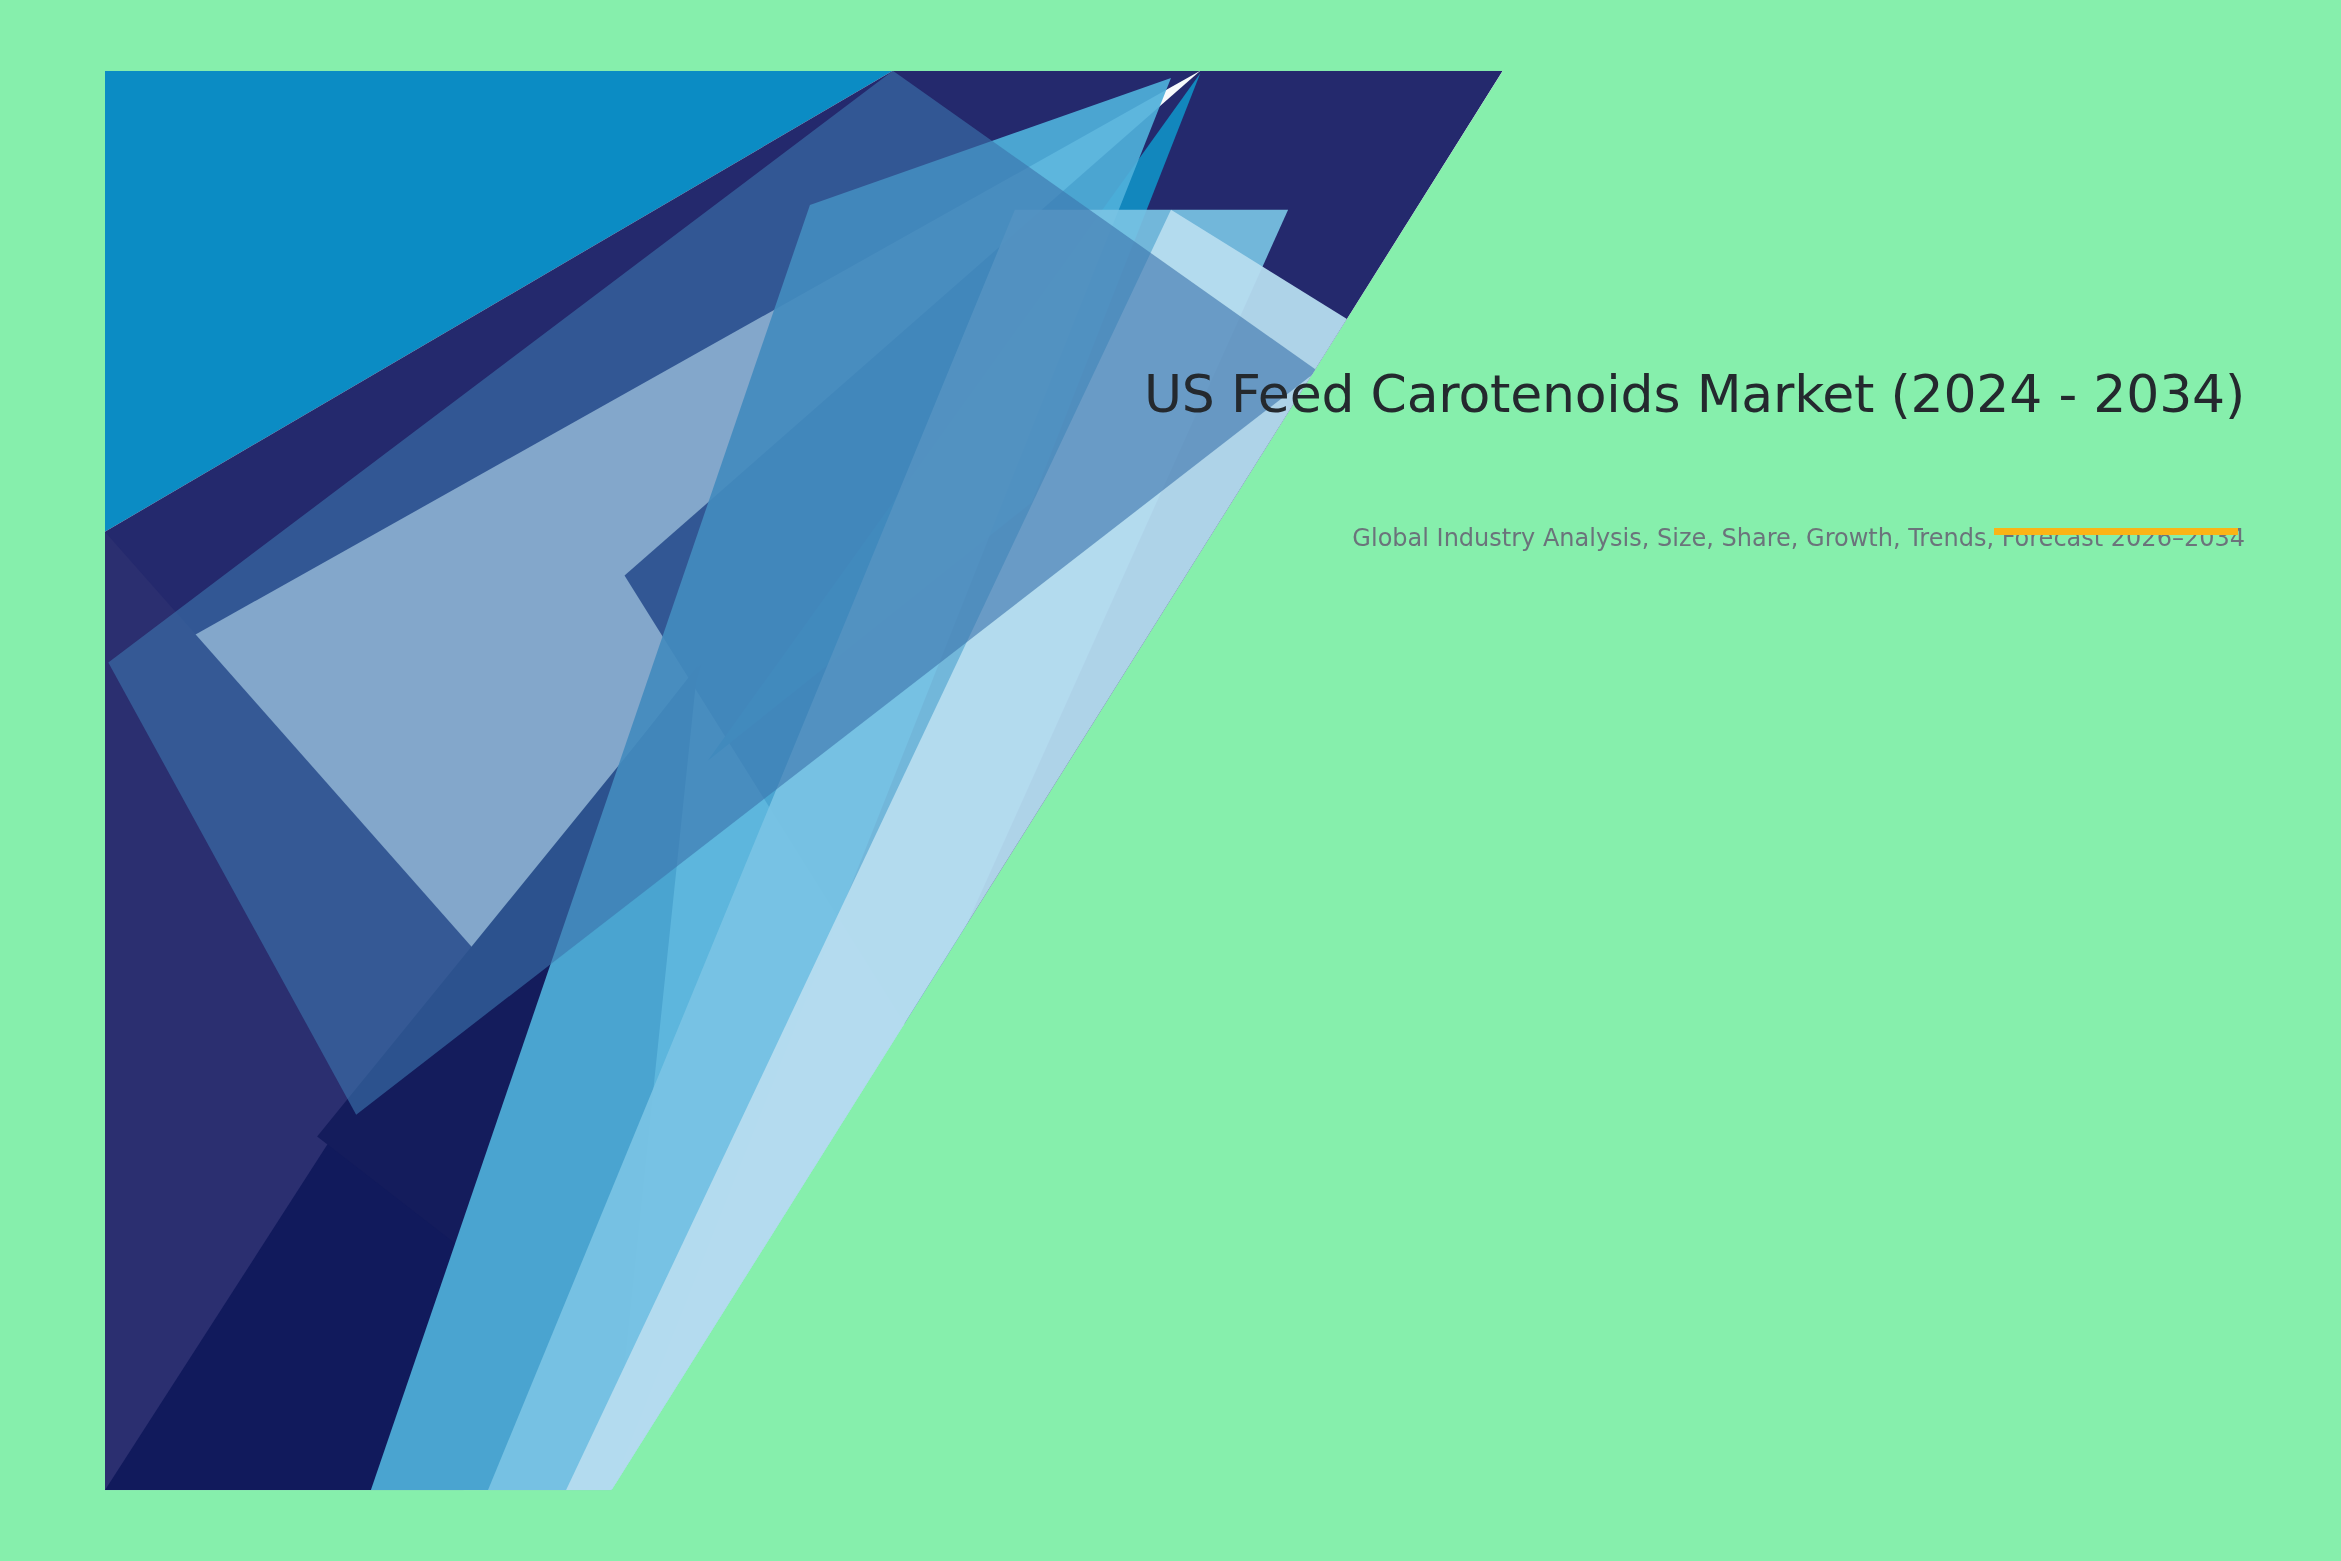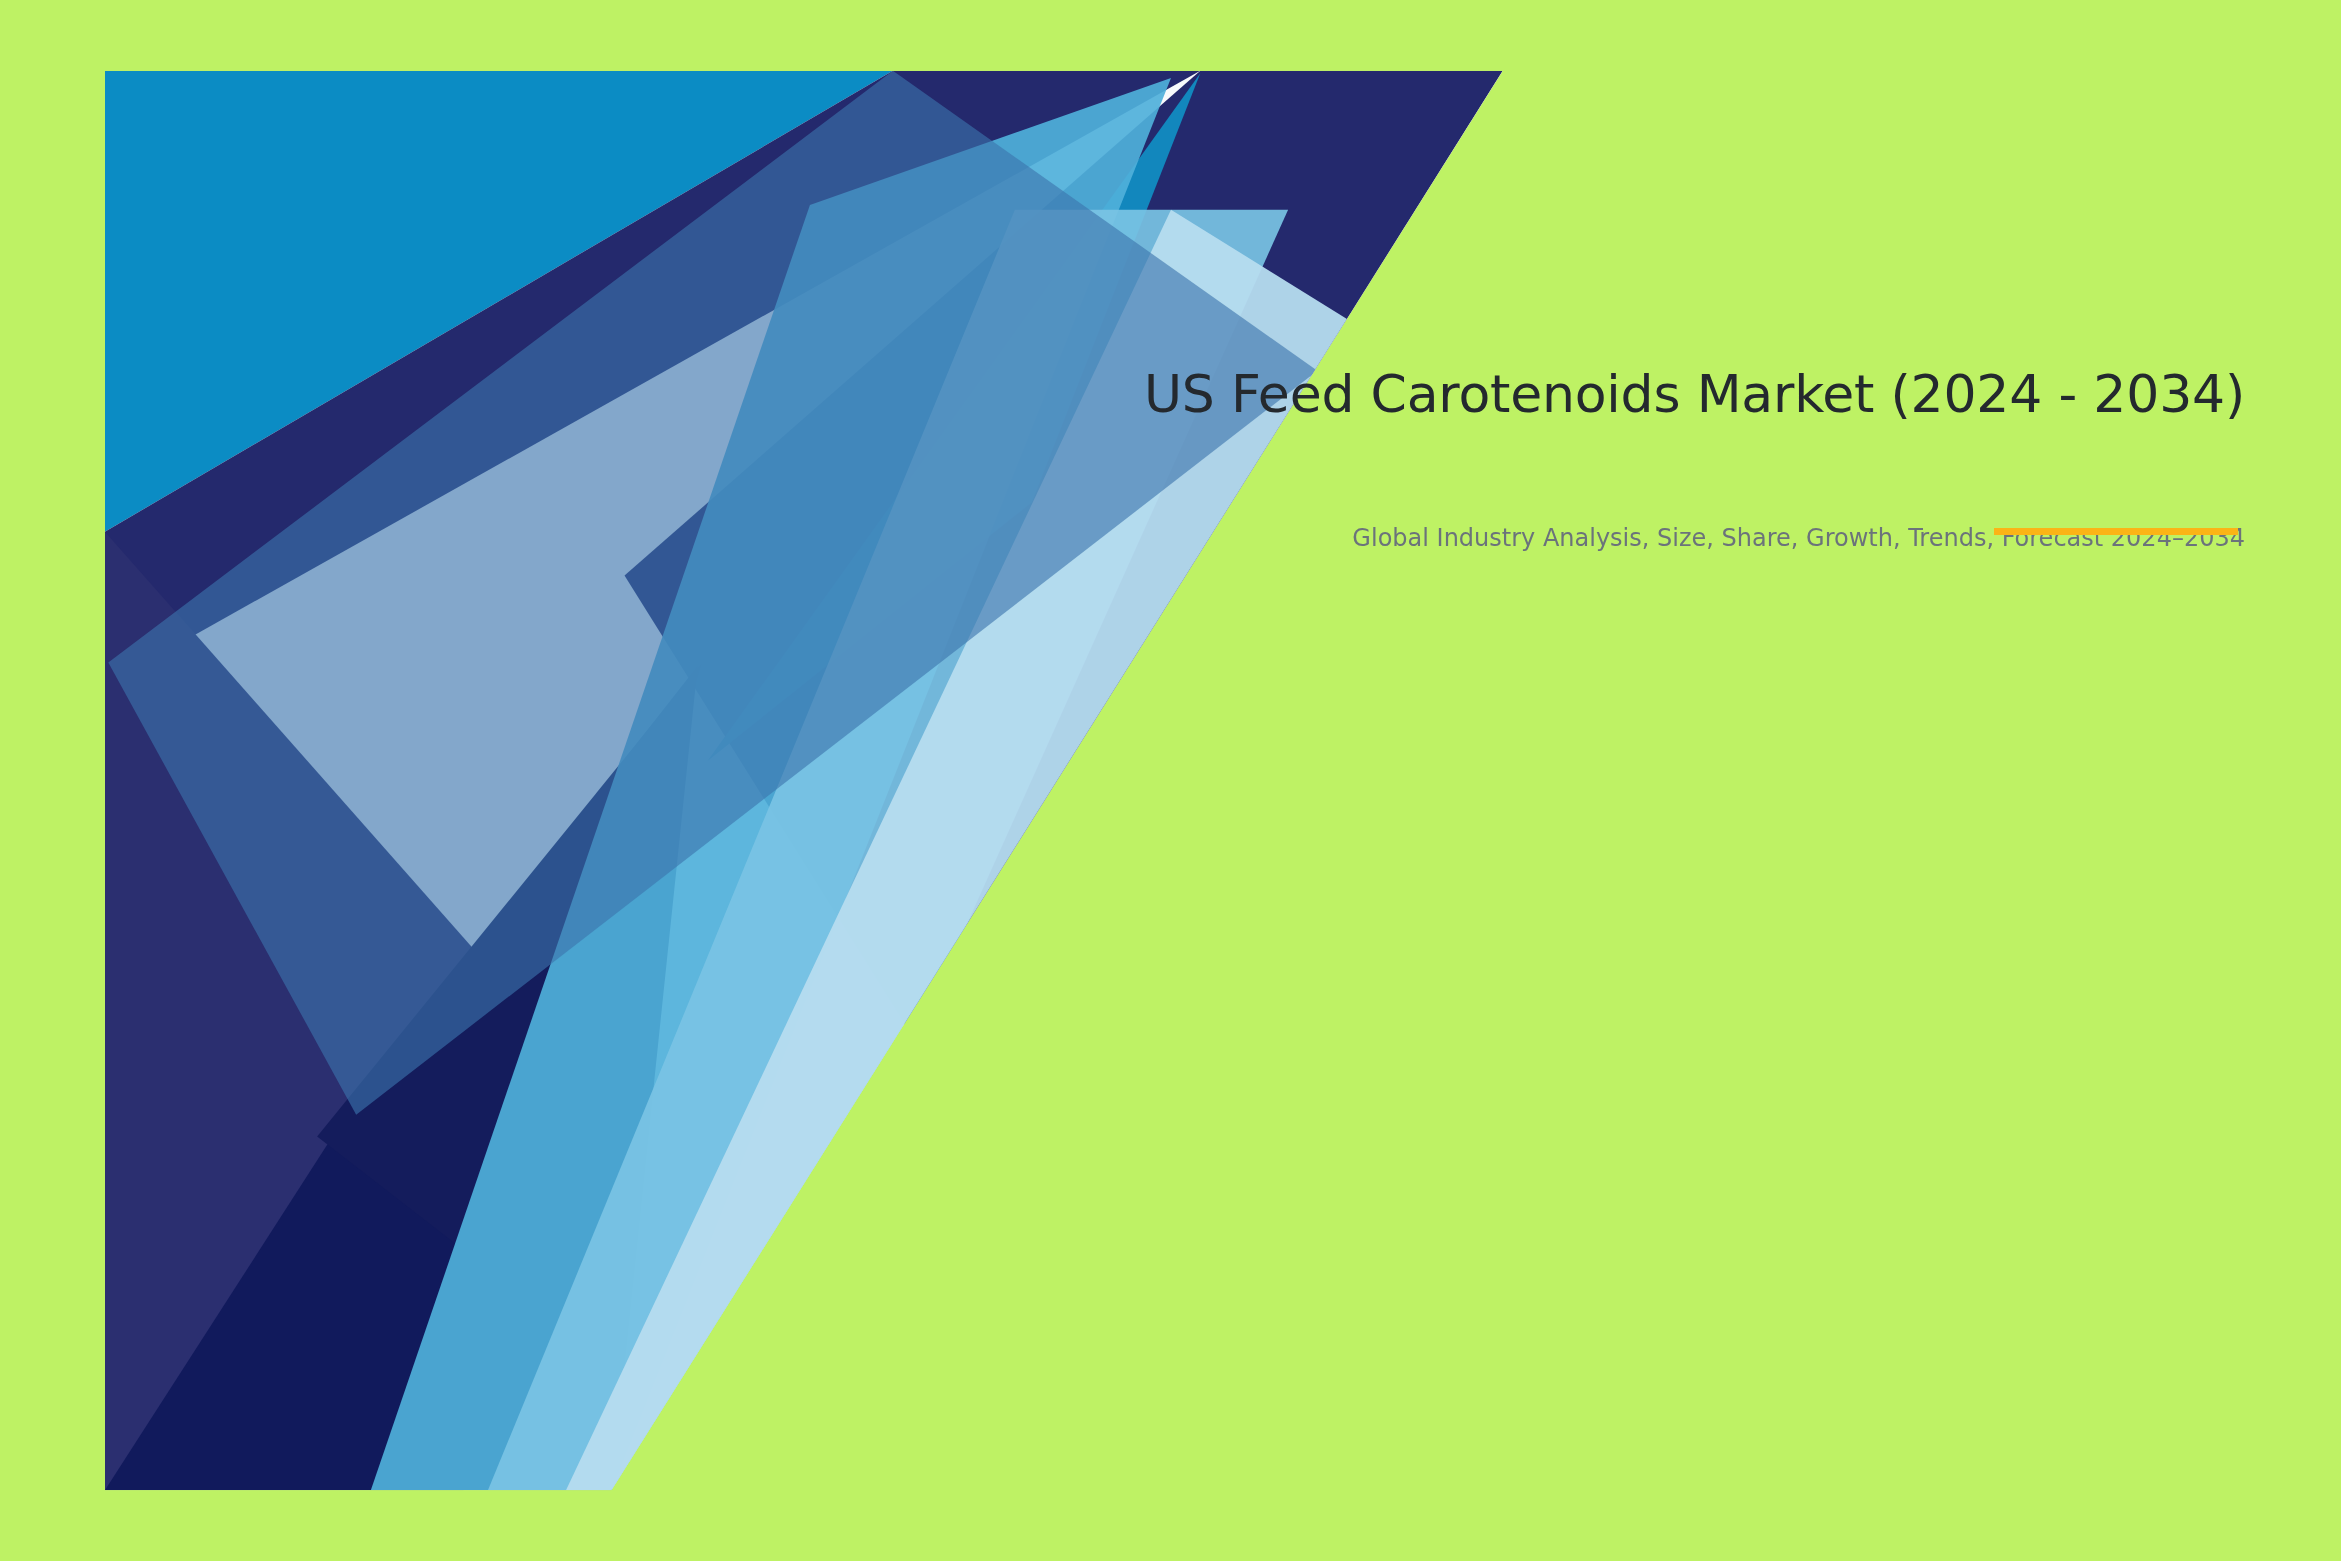--- a/index.html
+++ b/index.html
@@ -12,21 +12,21 @@
   body {
     background: #f7f9fb;
     font-family: "DejaVu Sans", "Liberation Sans", sans-serif;
     position: relative;
   }
   #slide {
     position: absolute;
     inset: 0;
     width: 2342px;
     height: 1561px;
-    background: #bef264;
+    background: #86efac;
   }
   #artwork {
     position: absolute;
     left: 0;
     top: 0;
     width: 2342px;
     height: 1561px;
   }
   #text-block {
     position: absolute;
@@ -107,17 +107,17 @@
 
       <polygon points="1830,145 2700,760 730,2285 222,1358" fill="#3c74ad" opacity="0.62"></polygon>
     </g>
   </svg>
 
   <div id="text-block">
     <div id="title-wrap">
       <div id="accent-bar"></div>
       <h1 id="page-title">US Feed Carotenoids Market (2024 - 2034)</h1>
     </div>
-    <p id="page-subtitle">Global Industry Analysis, Size, Share, Growth, Trends, Forecast 2024–2034</p>
+    <p id="page-subtitle">Global Industry Analysis, Size, Share, Growth, Trends, Forecast 2026–2034</p>
   </div>
 
 </div>
 
 
 </body></html>

